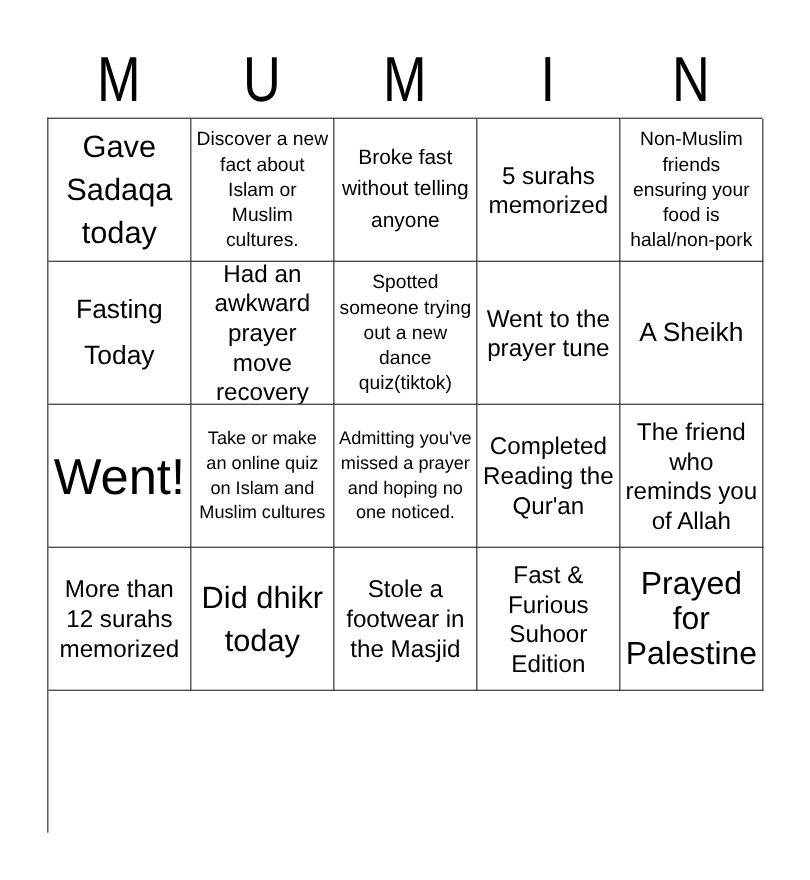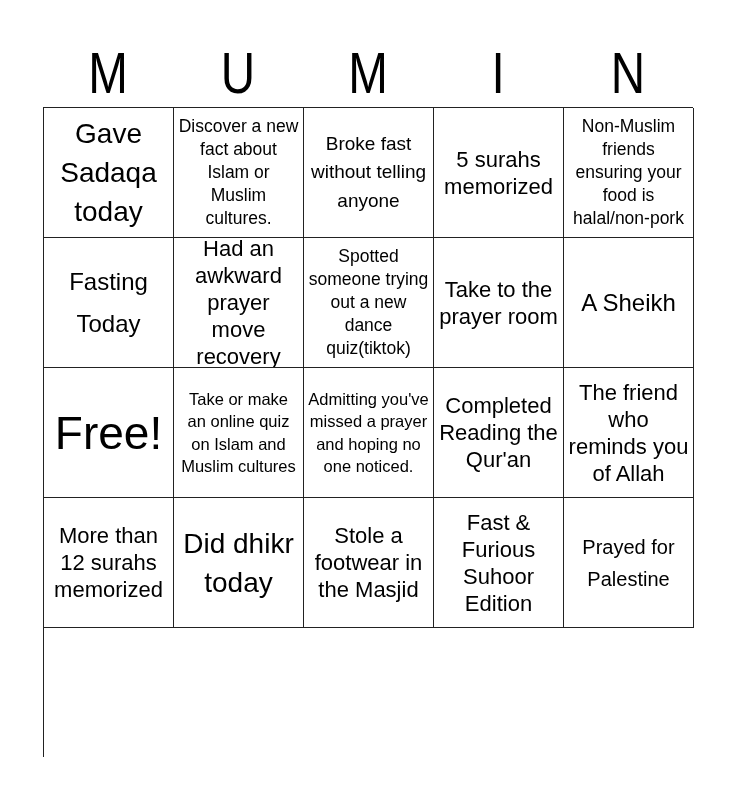--- a/index.html
+++ b/index.html
@@ -55,21 +55,21 @@
       text-align: center;
       padding: 2px 4px;
       overflow: hidden;
       cursor: pointer;
     }
     .cell span { display: block; }
     .fs-xs { font-size: 16.5px; line-height: 22.5px; }
     .fs-s  { font-size: 17.5px; line-height: 23px; }
     .fs-m  { font-size: 22px; line-height: 27px; }
     .fs-m2 { font-size: 19px; line-height: 28.5px; }
-    .fs-l  { font-size: 20px; line-height: 32px; }
+    .fs-l  { font-size: 29px; line-height: 32px; }
     .fs-xl { font-size: 28px; line-height: 39px; }
     .fs-xxl { font-size: 24px; line-height: 42px; }
     .fs-free { font-size: 46px; line-height: 54px; }
   </style>
 </head>
 <body>
 
 <div class="header">
   <span class="header-letter">M</span>
   <span class="header-letter">U</span>
@@ -97,27 +97,27 @@
     <div class="cell fs-xxl">
       <span>Fasting Today</span>
     </div>
     <div class="cell fs-m">
       <span>Had an awkward prayer move recovery</span>
     </div>
     <div class="cell fs-s">
       <span>Spotted someone trying out a new dance quiz(tiktok)</span>
     </div>
     <div class="cell fs-m">
-      <span>Take to the prayer room</span>
+      <span>Went to the prayer tune</span>
     </div>
     <div class="cell fs-xxl">
       <span>A Sheikh</span>
     </div>
     <div class="cell fs-free">
-      <span>Free!</span>
+      <span>Went!</span>
     </div>
     <div class="cell fs-xs">
       <span>Take or make an online quiz on Islam and Muslim cultures</span>
     </div>
     <div class="cell fs-xs">
       <span>Admitting you've missed a prayer and hoping no one noticed.</span>
     </div>
     <div class="cell fs-m">
       <span>Completed Reading the Qur'an</span>
     </div>

